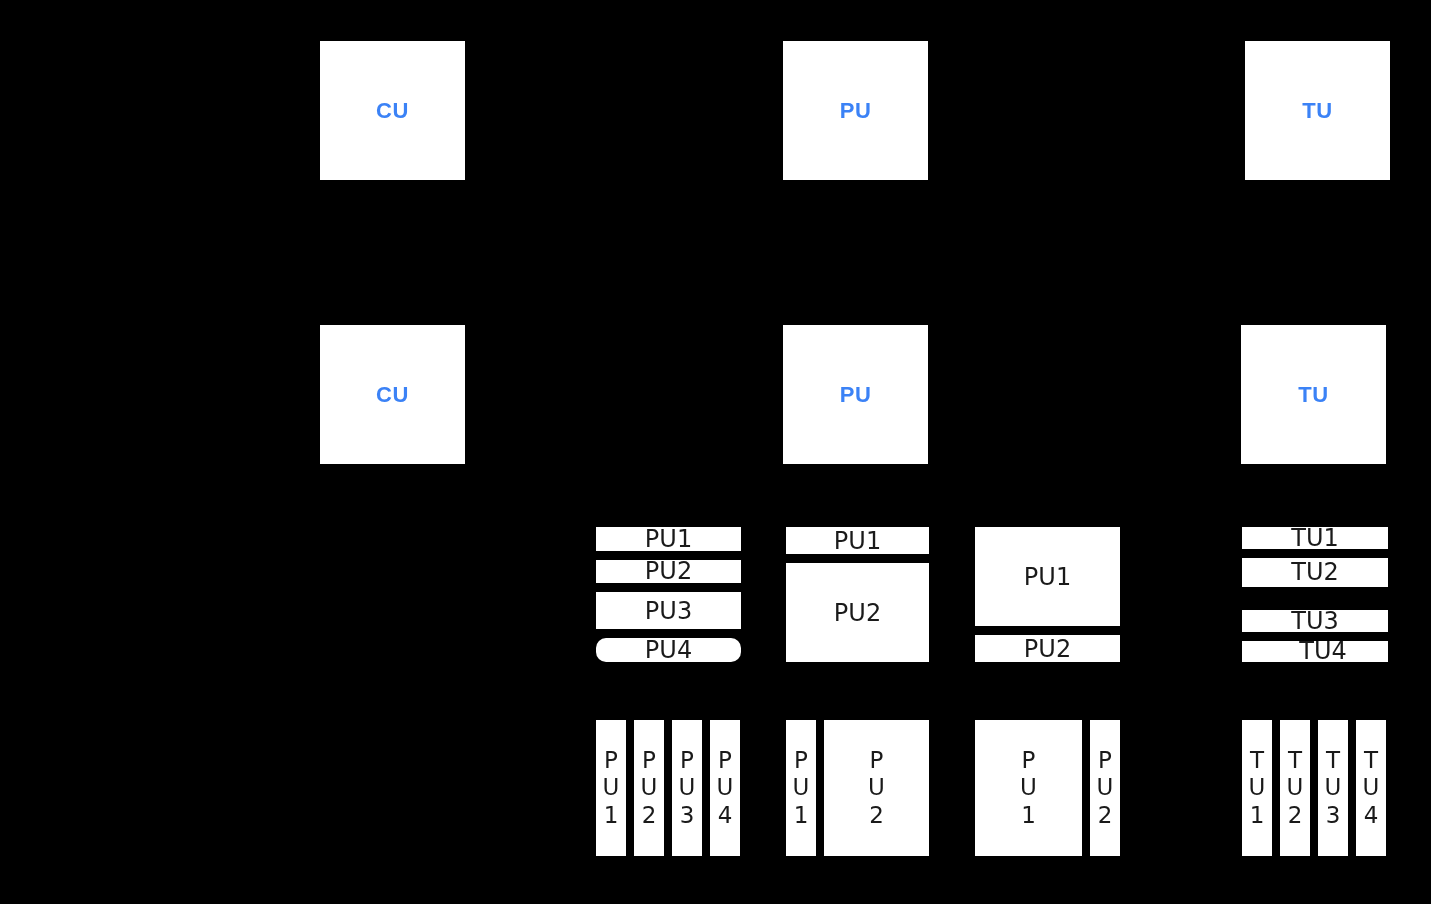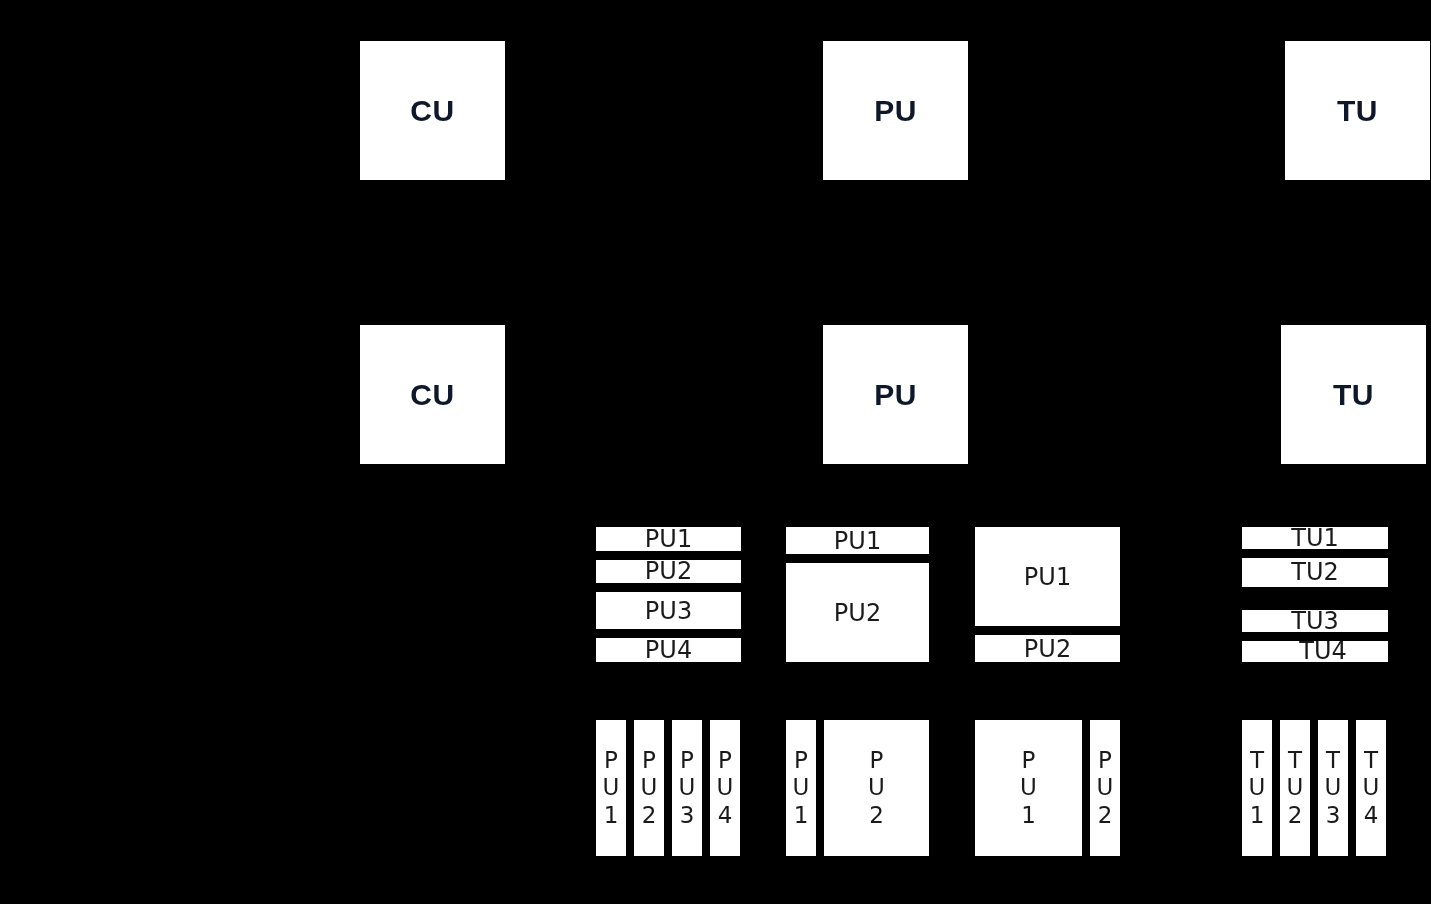--- a/index.html
+++ b/index.html
@@ -13,30 +13,29 @@
   #canvas {
     position: relative;
     width: 1431px;
     height: 904px;
     background: #000000;
     overflow: hidden;
   }
   .unit-box {
     position: absolute;
     background: #ffffff;
-    color: #0f172a;
+    color: #3b82f6;
     display: flex;
     align-items: center;
     justify-content: center;
     font-weight: bold;
-    font-size: 30px;
+    font-size: 22px;
     font-family: "Liberation Sans", sans-serif;
     letter-spacing: 0.5px;
     box-sizing: border-box;
-    margin-left: 40px;
   }
   .part-group {
     position: absolute;
     display: flex;
     box-sizing: border-box;
   }
   .part-group.horiz {
     flex-direction: column;
   }
   .part-group.vert {
@@ -72,21 +71,21 @@
     <div class="unit-box" style="left: 320px; top: 41px; width: 145px; height: 139px;">CU</div>
     <div class="unit-box" style="left: 783px; top: 41px; width: 145px; height: 139px;">PU</div>
     <div class="unit-box" style="left: 1245px; top: 41px; width: 145px; height: 139px;">TU</div>
     <div class="unit-box" style="left: 320px; top: 325px; width: 145px; height: 139px;">CU</div>
     <div class="unit-box" style="left: 783px; top: 325px; width: 145px; height: 139px;">PU</div>
     <div class="unit-box" style="left: 1241px; top: 325px; width: 145px; height: 139px;">TU</div>
     <div class="part-group horiz" style="left: 596px; top: 527px; width: 145px; height: 135px; gap: 9px;">
       <div class="part-cell" style="height: 27px; width: 100%;">PU1</div>
       <div class="part-cell" style="height: 27px; width: 100%;">PU2</div>
       <div class="part-cell" style="height: 43px; width: 100%;">PU3</div>
-      <div class="part-cell" style="height: 27px; width: 100%;">PU4</div>
+      <div class="part-cell" style="height: 27px; width: 100%; border-radius: 10px;">PU4</div>
     </div>
     <div class="part-group horiz" style="left: 786px; top: 527px; width: 143px; height: 135px; gap: 9px;">
       <div class="part-cell" style="height: 27px; width: 100%;">PU1</div>
       <div class="part-cell" style="height: 99px; width: 100%;">PU2</div>
     </div>
     <div class="part-group horiz" style="left: 975px; top: 527px; width: 145px; height: 135px; gap: 9px;">
       <div class="part-cell" style="height: 99px; width: 100%;">PU1</div>
       <div class="part-cell" style="height: 27px; width: 100%;">PU2</div>
     </div>
     <div class="part-group horiz" style="left: 1242px; top: 527px; width: 146px; height: 135px; gap: 9px;">

